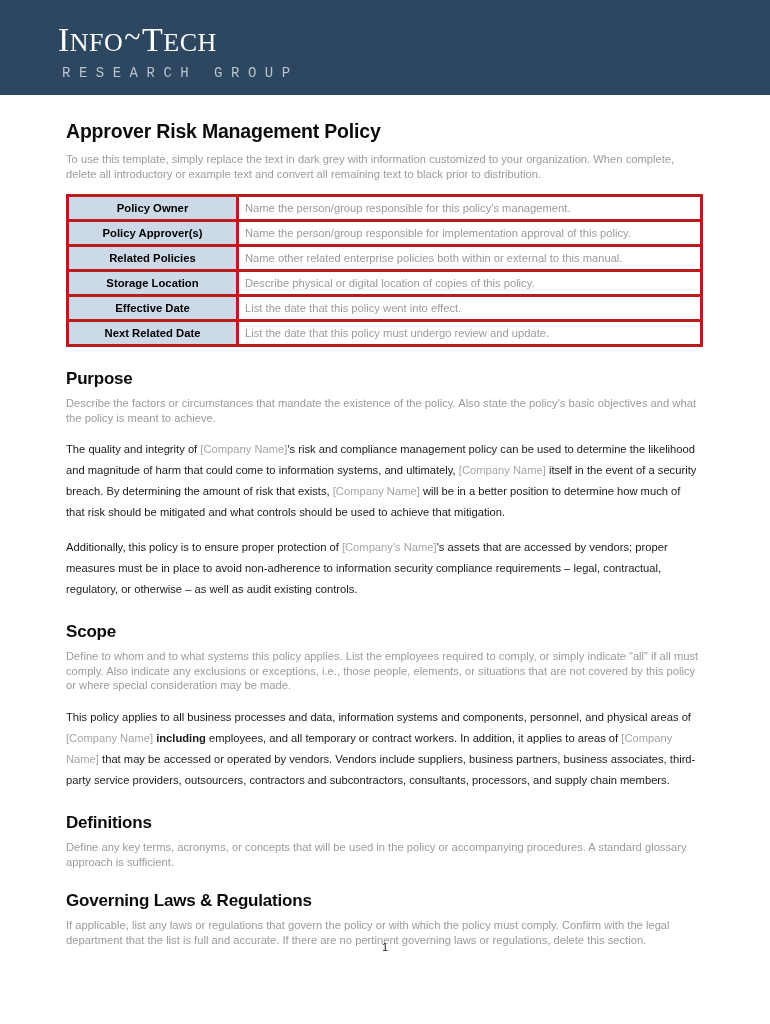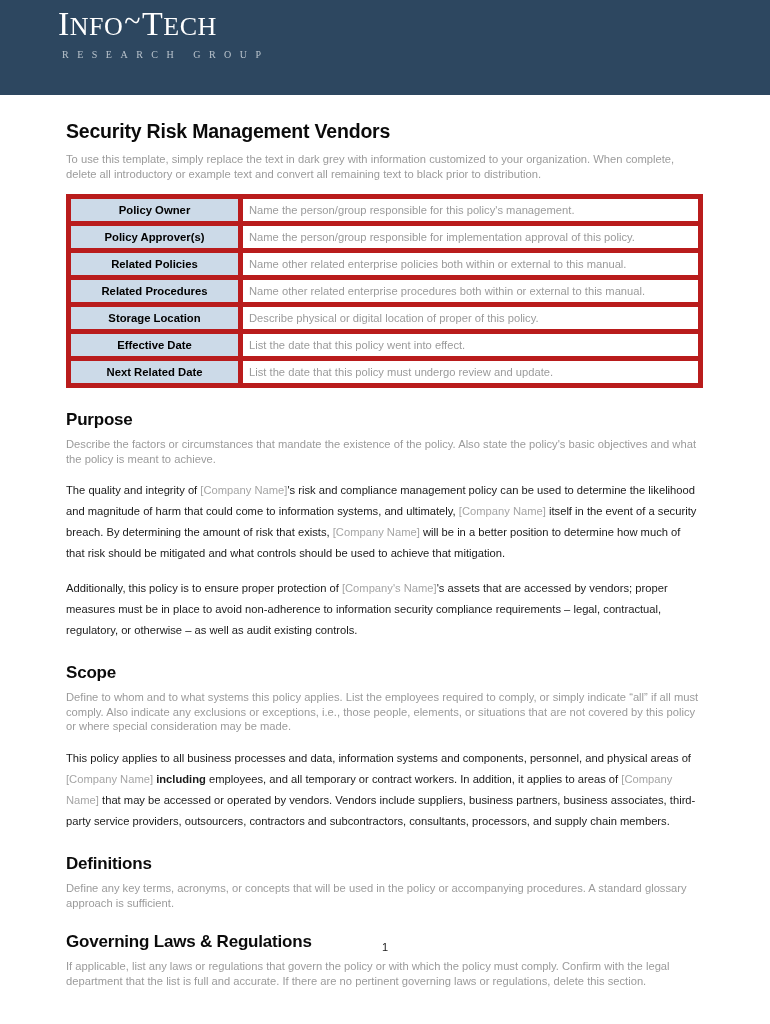--- a/index.html
+++ b/index.html
@@ -20,21 +20,21 @@
   .banner {
     width: 770px;
     height: 95px;
     background: #2d4760;
     position: relative;
     box-sizing: border-box;
   }
   .logo-block {
     position: absolute;
     left: 58px;
-    top: 6px;
+    top: 22px;
   }
   .logo-wordmark {
     font-family: "Liberation Serif", serif;
     color: #ffffff;
     font-size: 34px;
     line-height: 36px;
     letter-spacing: 0.5px;
     white-space: nowrap;
   }
   .logo-wordmark .cap {
@@ -43,23 +43,23 @@
   .logo-wordmark .sc {
     font-size: 26px;
   }
   .logo-wordmark .tilde {
     font-size: 30px;
     position: relative;
     top: -4px;
     padding: 0 1px;
   }
   .logo-sub {
-    font-family: Liberation Serif, serif;
+    font-family: Liberation Mono, monospace;
     color: #b9c3cc;
-    font-size: 10px;
+    font-size: 14px;
     letter-spacing: 8.5px;
     margin-top: 4px;
     margin-left: 4px;
     white-space: nowrap;
   }
 
   
   .page {
     padding: 0 66px 0 66px;
     box-sizing: border-box;
@@ -83,21 +83,21 @@
   }
 
   
   table.info-table {
     border-collapse: collapse;
     width: 637px;
     table-layout: fixed;
     margin-bottom: 6px;
   }
   table.info-table td {
-    border: 5px solid #b91c1c;
+    border: 3px solid #b91c1c;
     height: 22px;
     padding: 0 6px;
     vertical-align: middle;
   }
   td.label-cell {
     width: 155px;
     background: #ccdae8;
     text-align: center;
     font-size: 11.3px;
     font-weight: bold;
@@ -164,45 +164,41 @@
 
 <div class="banner">
   <div class="logo-block">
     <div class="logo-wordmark"><span class="cap">I</span><span class="sc">NFO</span><span class="tilde">~</span><span class="cap">T</span><span class="sc">ECH</span></div>
     <div class="logo-sub">RESEARCH GROUP</div>
   </div>
 </div>
 
 <div class="page">
 
-  <h1 class="doc-title">Security Risk Management Vendors</h1>
+  <h1 class="doc-title">Approver Risk Management Policy</h1>
 
   <p class="intro-text">To use this template, simply replace the text in dark grey with information customized to your organization. When complete, delete all introductory or example text and convert all remaining text to black prior to distribution.</p>
 
   <table class="info-table">
     <tbody>
       <tr>
         <td class="label-cell">Policy Owner</td>
         <td class="value-cell">Name the person/group responsible for this policy's management.</td>
       </tr>
       <tr>
         <td class="label-cell">Policy Approver(s)</td>
         <td class="value-cell">Name the person/group responsible for implementation approval of this policy.</td>
       </tr>
       <tr>
         <td class="label-cell">Related Policies</td>
         <td class="value-cell">Name other related enterprise policies both within or external to this manual.</td>
       </tr>
       <tr>
-        <td class="label-cell">Related Procedures</td>
-        <td class="value-cell">Name other related enterprise procedures both within or external to this manual.</td>
-      </tr>
-      <tr>
         <td class="label-cell">Storage Location</td>
-        <td class="value-cell">Describe physical or digital location of proper of this policy.</td>
+        <td class="value-cell">Describe physical or digital location of copies of this policy.</td>
       </tr>
       <tr>
         <td class="label-cell">Effective Date</td>
         <td class="value-cell">List the date that this policy went into effect.</td>
       </tr>
       <tr>
         <td class="label-cell">Next Related Date</td>
         <td class="value-cell">List the date that this policy must undergo review and update.</td>
       </tr>
     </tbody>

